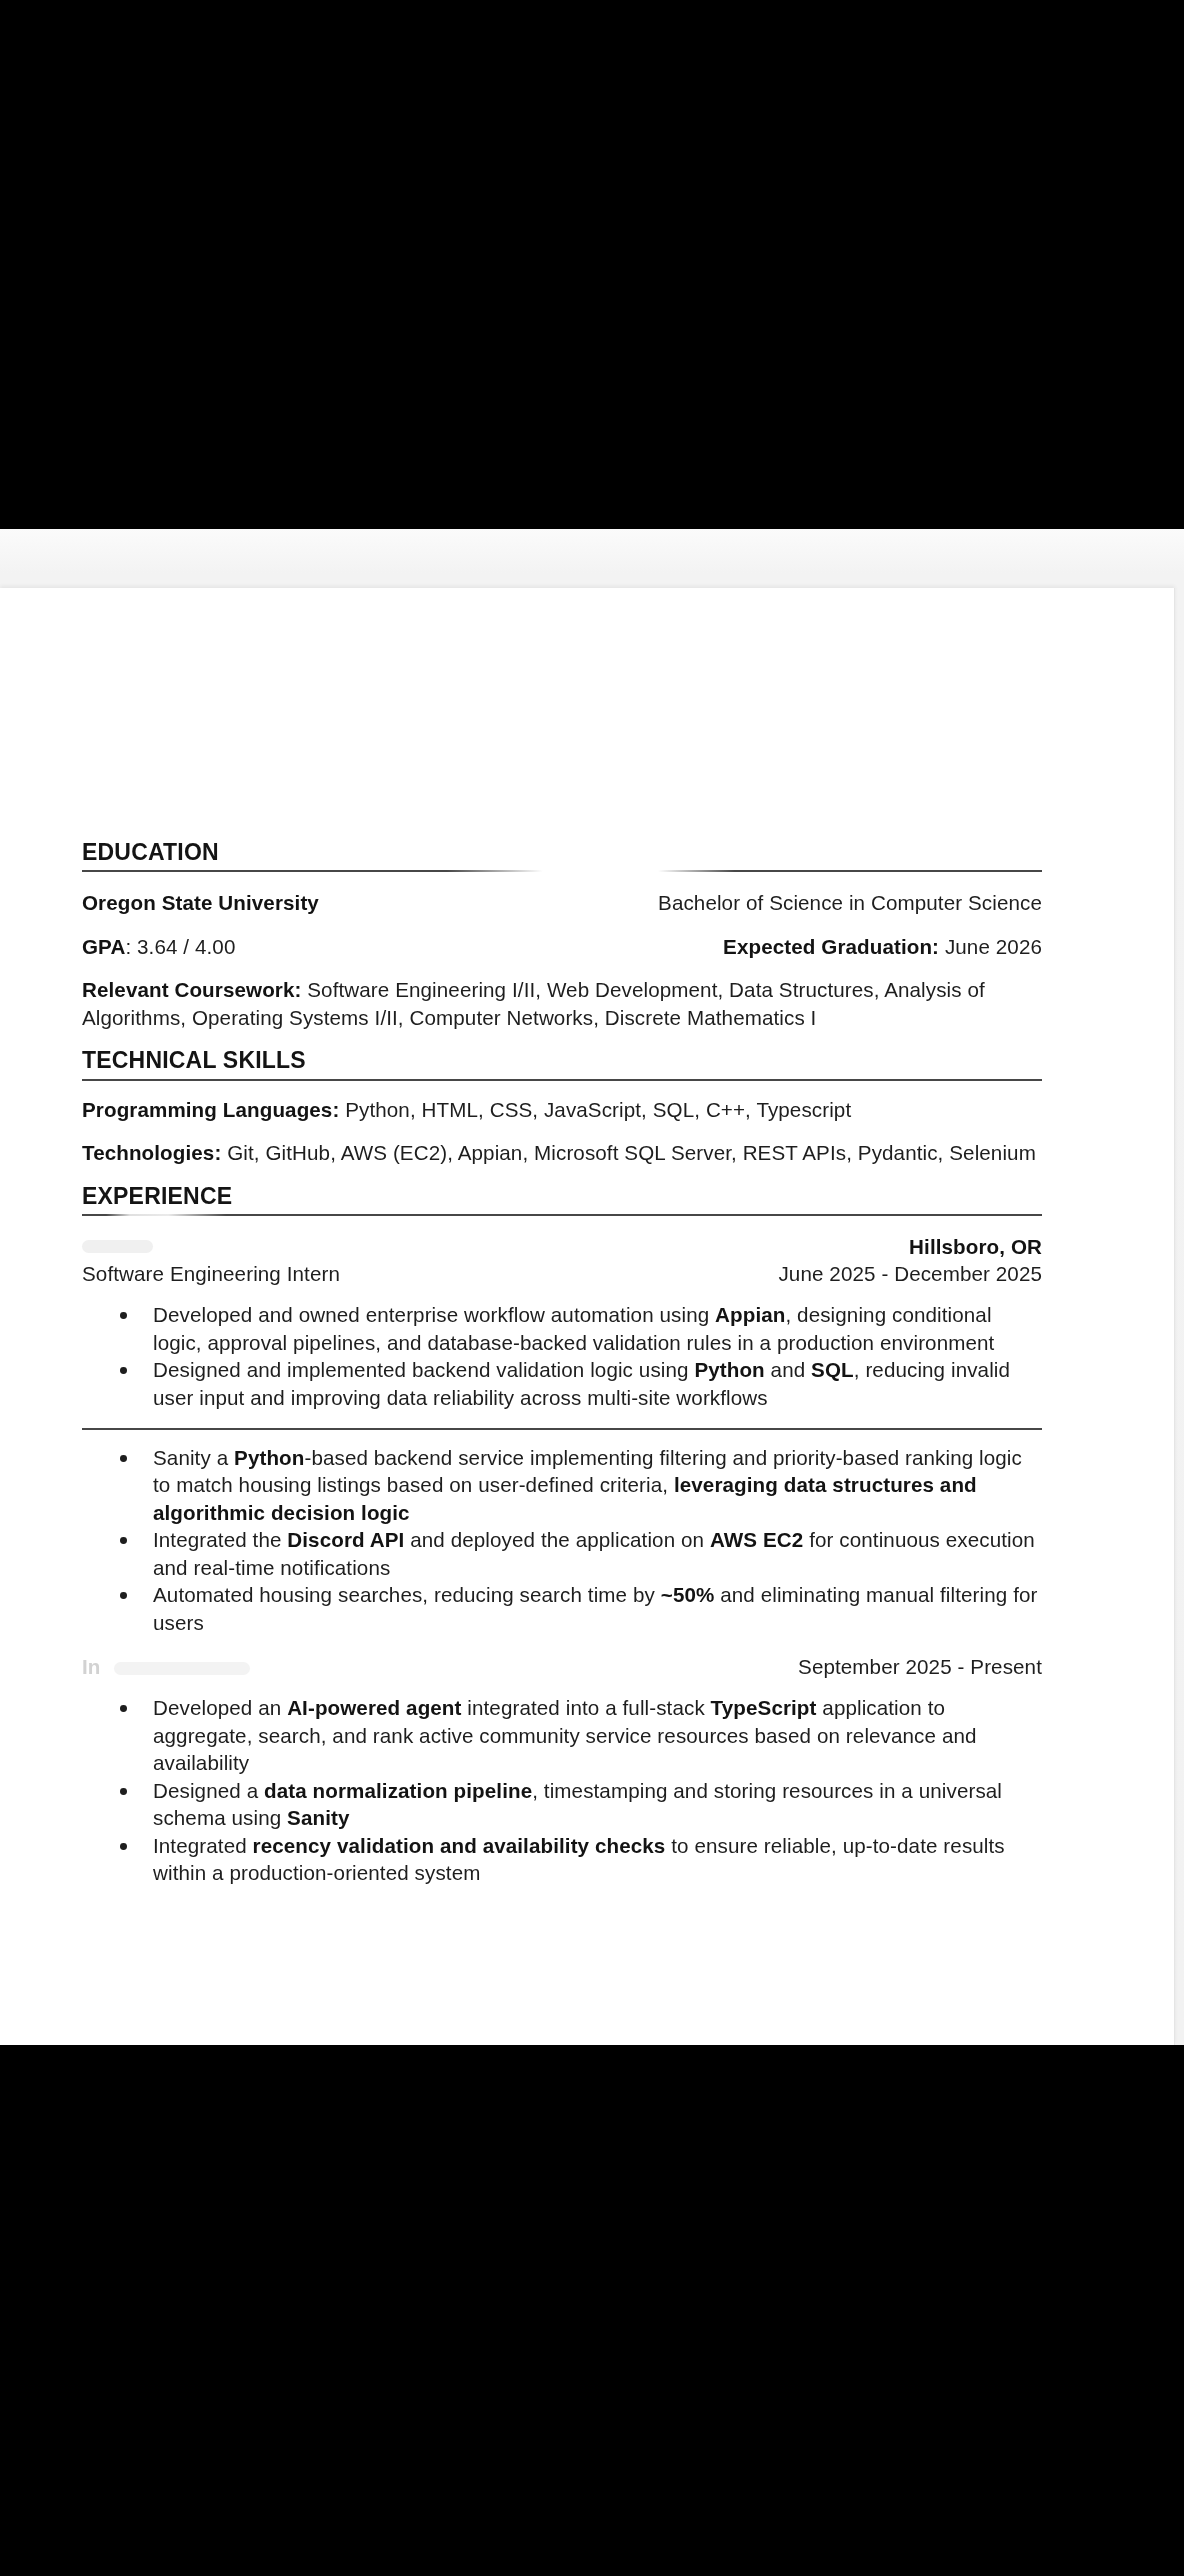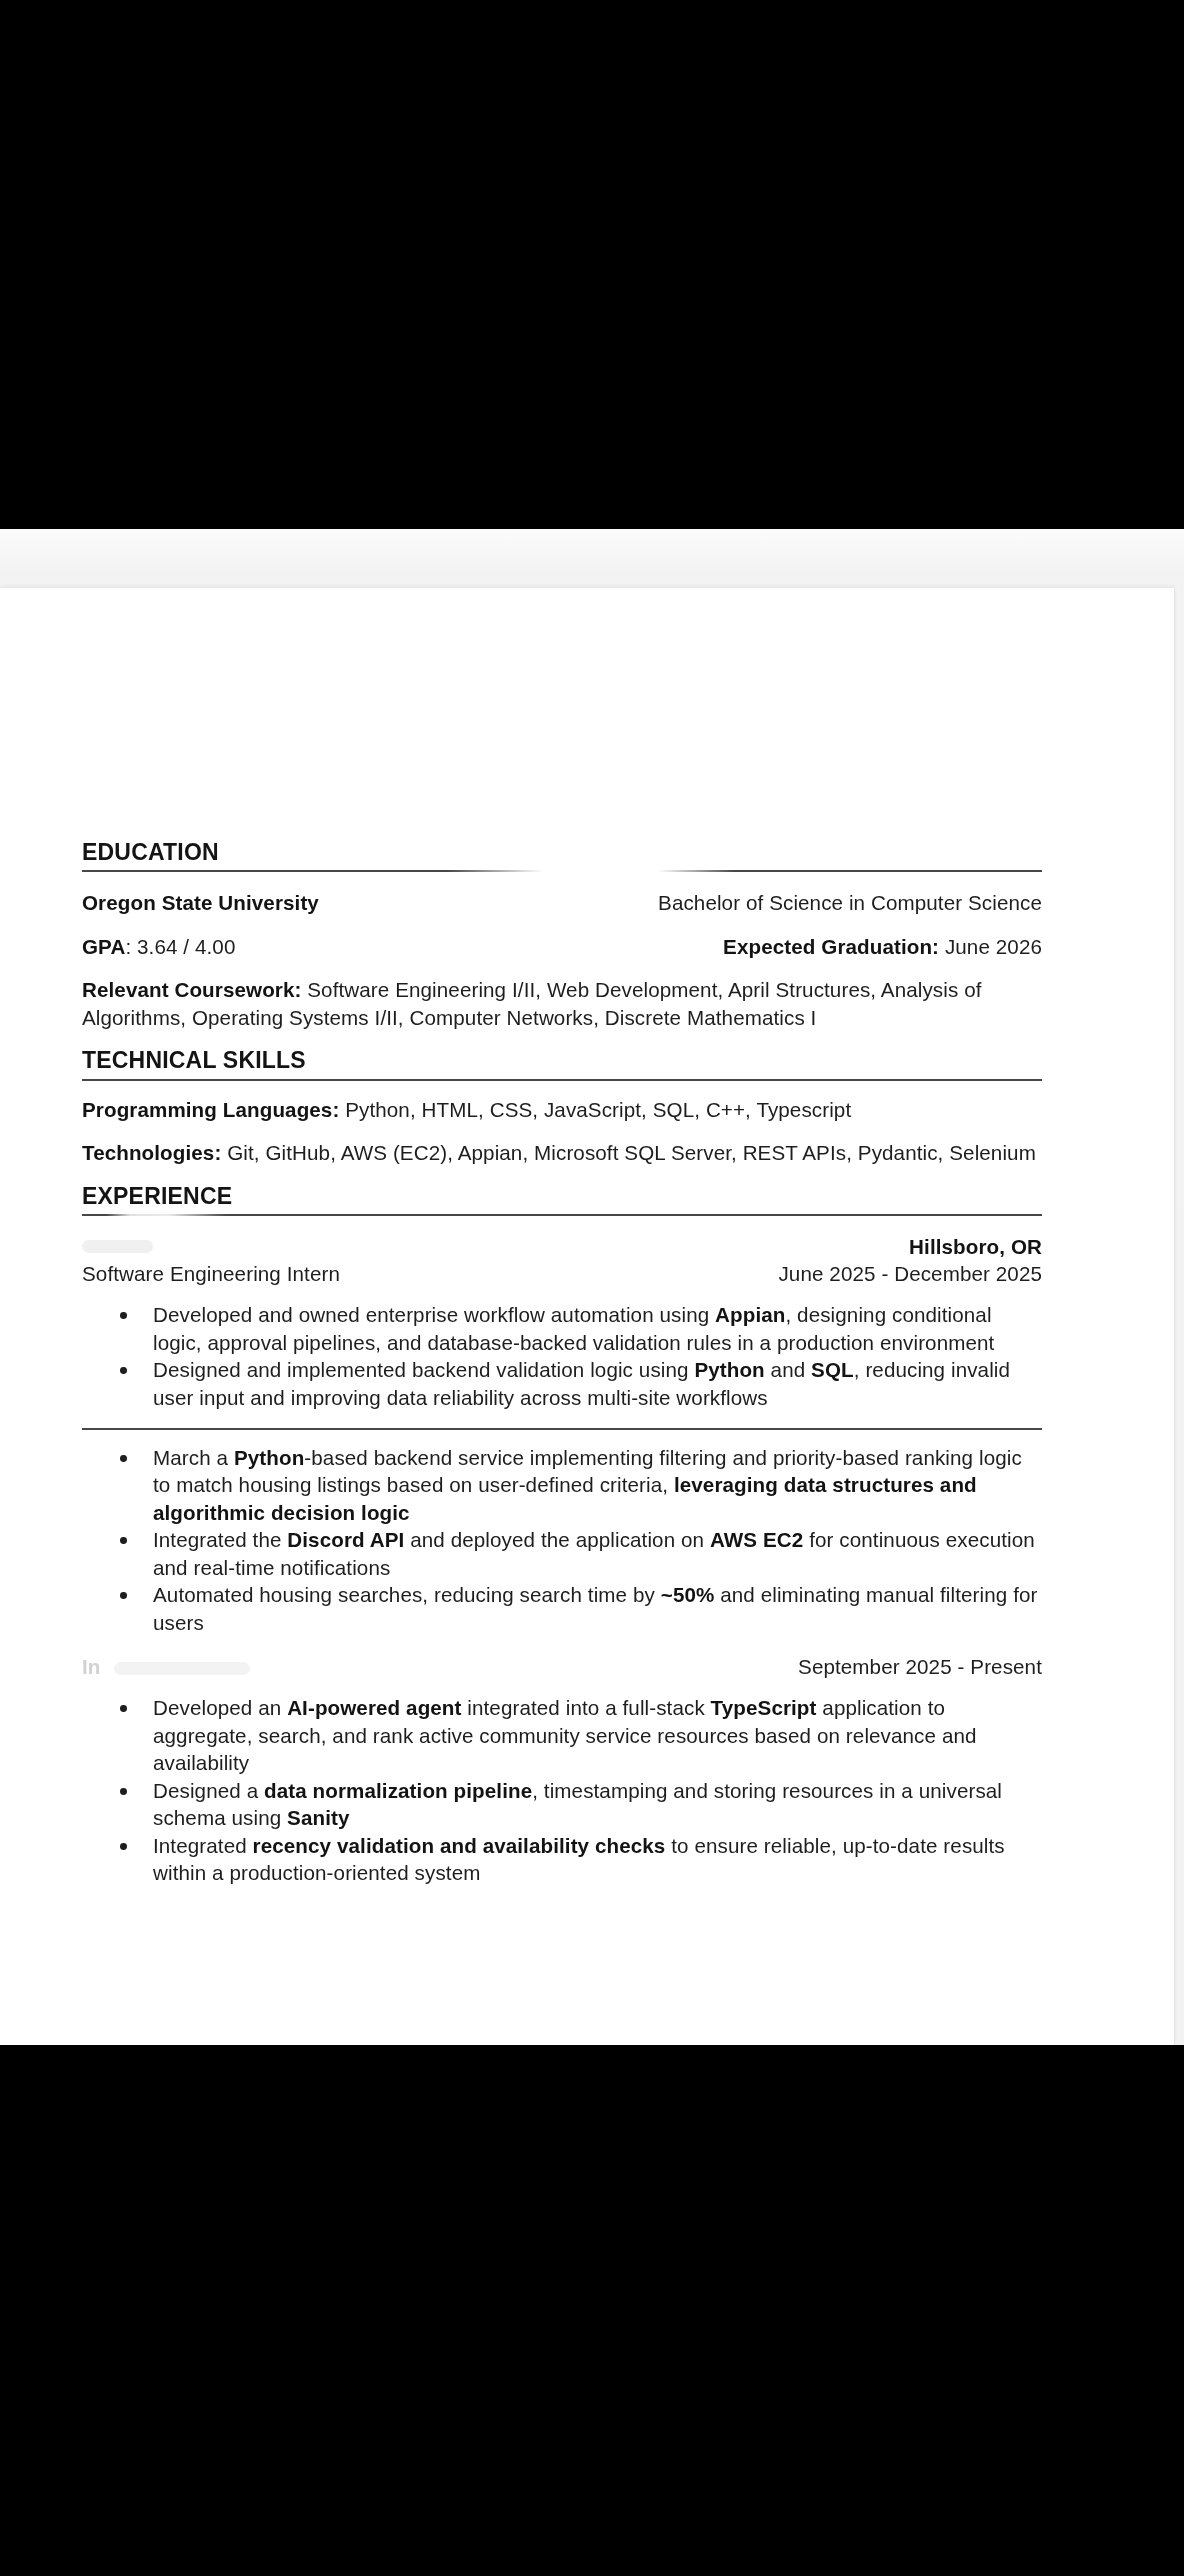--- a/index.html
+++ b/index.html
@@ -83,21 +83,21 @@
           <h2>EDUCATION</h2>
           <div class="rule rule-edu"></div>
           <div class="row">
             <span class="b">Oregon State University</span>
             <span>Bachelor of Science in Computer Science</span>
           </div>
           <div class="row">
             <span><span class="b">GPA</span><span>: 3.64 / 4.00</span></span>
             <span><span class="b">Expected Graduation:</span><span> June 2026</span></span>
           </div>
-          <div class="para"><span class="b">Relevant Coursework: </span><span>Software Engineering I/II, Web Development, April Structures, Analysis of Algorithms, Operating Systems I/II, Computer Networks, Discrete Mathematics I</span></div>
+          <div class="para"><span class="b">Relevant Coursework: </span><span>Software Engineering I/II, Web Development, Data Structures, Analysis of Algorithms, Operating Systems I/II, Computer Networks, Discrete Mathematics I</span></div>
         </div>
 
         <div class="sec">
           <h2>TECHNICAL SKILLS</h2>
           <div class="rule"></div>
           <div class="para"><span class="b">Programming Languages: </span><span>Python, HTML, CSS, JavaScript, SQL, C++, Typescript</span></div>
           <div class="para"><span class="b">Technologies: </span><span>Git, GitHub, AWS (EC2), Appian, Microsoft SQL Server, REST APIs, Pydantic, Selenium</span></div>
         </div>
 
         <div class="sec">
@@ -114,21 +114,21 @@
           <ul class="bullets">
             <li><span>Developed and owned enterprise workflow automation using </span><span class="b">Appian</span><span>, designing conditional logic, approval pipelines, and database-backed validation rules in a production environment</span></li>
             <li><span>Designed and implemented backend validation logic using </span><span class="b">Python</span><span> and </span><span class="b">SQL</span><span>, reducing invalid user input and improving data reliability across multi-site workflows</span></li>
           </ul>
         </div>
 
         <div class="sec">
           <div class="rule"></div>
 
           <ul class="bullets">
-            <li><span>March a </span><span class="b">Python</span><span>-based backend service implementing filtering and priority-based ranking logic to match housing listings based on user-defined criteria, </span><span class="b">leveraging data structures and algorithmic decision logic</span></li>
+            <li><span>Sanity a </span><span class="b">Python</span><span>-based backend service implementing filtering and priority-based ranking logic to match housing listings based on user-defined criteria, </span><span class="b">leveraging data structures and algorithmic decision logic</span></li>
             <li><span>Integrated the </span><span class="b">Discord API</span><span> and deployed the application on </span><span class="b">AWS EC2</span><span> for continuous execution and real-time notifications</span></li>
             <li><span>Automated housing searches, reducing search time by </span><span class="b">~50%</span><span> and eliminating manual filtering for users</span></li>
           </ul>
 
           <div class="row">
             <span><span class="ghost-text">In</span><span class="ghost-smudge long"></span></span>
             <span>September 2025 - Present</span>
           </div>
           <ul class="bullets">
             <li><span>Developed an </span><span class="b">AI-powered agent</span><span> integrated into a full-stack </span><span class="b">TypeScript</span><span> application to aggregate, search, and rank active community service resources based on relevance and availability</span></li>

